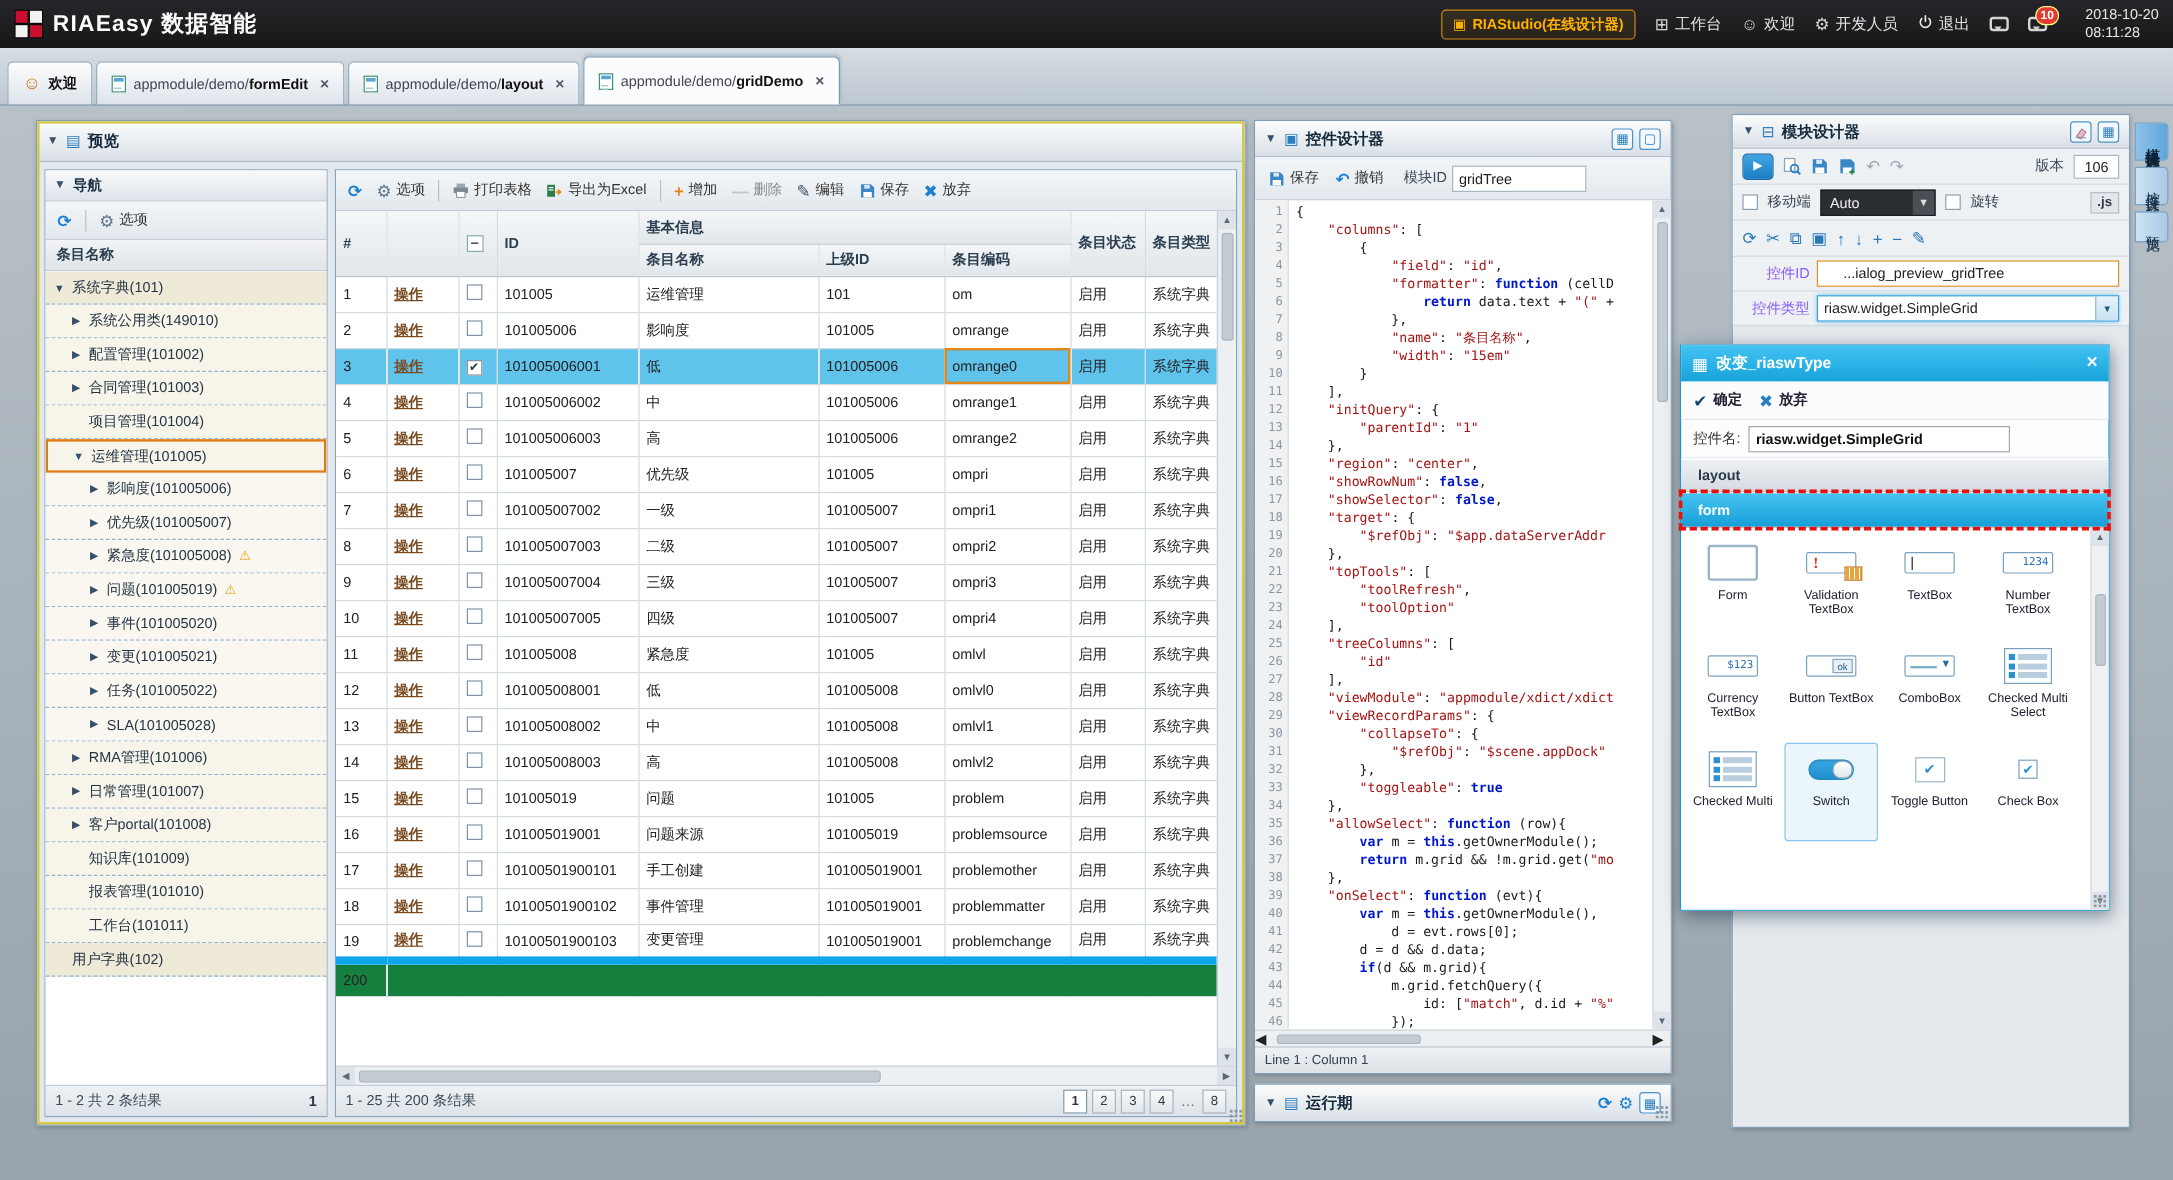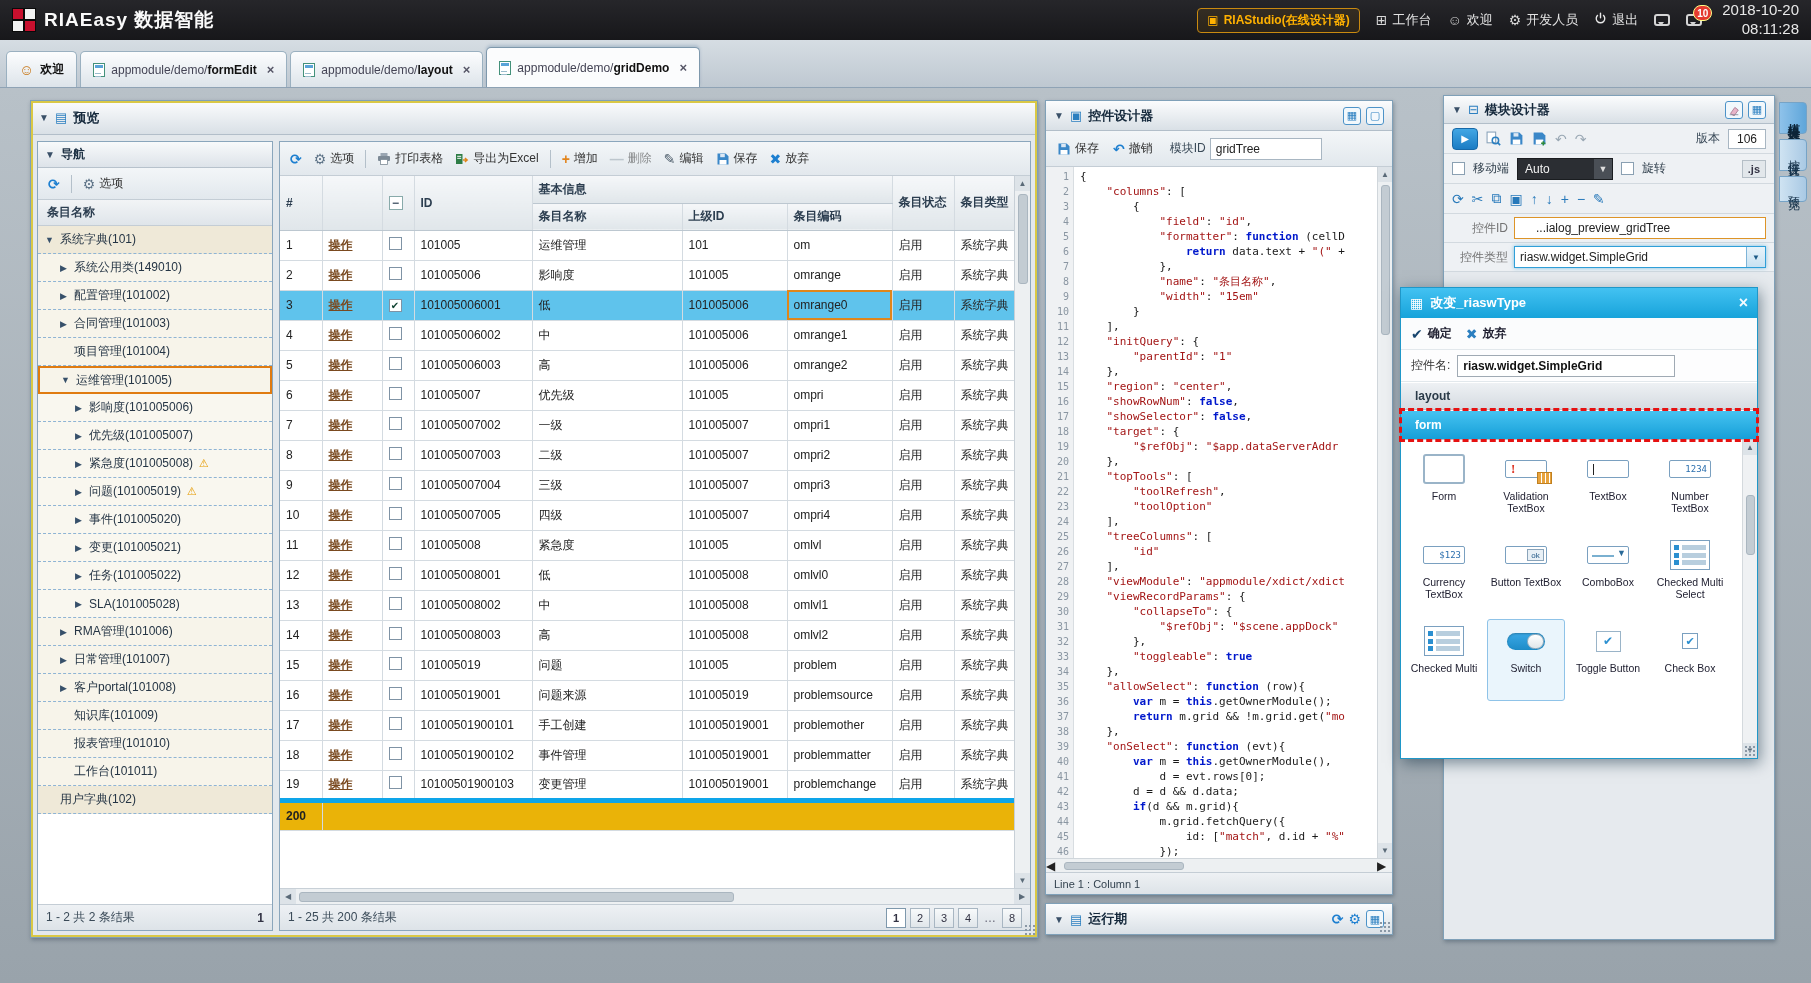--- a/index.html
+++ b/index.html
@@ -18,21 +18,21 @@
 .brand-title{font-size:19px;font-weight:bold;color:#fafafa;letter-spacing:1px}
 .top-right{display:flex;align-items:center;gap:16px}
 .riastudio{display:flex;align-items:center;gap:5px;color:#ffb100;border:1px solid #c98a10;border-radius:4px;padding:3px 9px;background:rgba(255,170,0,.08);font-weight:bold;cursor:pointer}
 .rs-ico{color:#ffb100;font-size:12px}
 .titem{display:flex;align-items:center;gap:5px;color:#e2e2e2;cursor:pointer;font-size:13px;position:relative}
 .ti-ico{font-size:14px;color:#d8d8d8}
 .bubble{width:16px;height:12px;border:2px solid #d5d5d5;border-radius:3px;position:relative;display:inline-block}
 .bubble::after{content:"";position:absolute;left:2px;bottom:-6px;border:4px solid transparent;border-top-color:#d5d5d5;border-left-width:3px;border-right-width:3px}
 .badge{position:absolute;top:-9px;right:-10px;min-width:17px;height:16px;background:#e43b30;border-radius:9px;color:#fff;font-size:10px;font-weight:bold;display:flex;align-items:center;justify-content:center;padding:0 3px;border:1px solid #ff8
 }
-.datetime{font-size:15px;line-height:1.25;text-align:right;color:#e8e8e8;margin-left:4px}
+.datetime{font-size:12px;line-height:1.25;color:#e8e8e8;margin-left:16px}
 
 
 .tabbar{position:absolute;left:0;top:40px;width:100%;height:48px;background:linear-gradient(#d6dde3,#bec8d1);border-bottom:1px solid #8fa3b5;display:flex;align-items:flex-end;padding:0 6px;gap:3px;z-index:55}
 .tab{display:flex;align-items:center;gap:6px;height:36px;padding:0 12px;background:linear-gradient(#fcfdfe,#dde4ea);border:1px solid #9ab0c0;border-bottom:none;border-radius:5px 5px 0 0;cursor:pointer;color:#333}
 .tab.active{background:#fbfcfd;height:40px;border-color:#7e98ac;box-shadow:0 -2px 3px rgba(70,110,150,.25)}
 .tab .smiley{color:#c87818;font-size:15px}
 .doc-ico{width:12px;height:14px;border:1px solid #44917a;background:#fff;display:inline-block;position:relative}
 .doc-ico::before{content:"";position:absolute;left:1px;top:1px;right:1px;height:3px;background:#5aa4d8}
 .doc-ico::after{content:"";position:absolute;left:1px;bottom:2px;right:3px;height:1px;background:#9bc;box-shadow:0 3px 0 #9bc}
 .tprefix{font-size:12px;color:#445}
@@ -91,21 +91,21 @@
 table.grid thead th{height:27px;background:linear-gradient(#f5f7f9,#e0e6ea);font-weight:bold;color:#2c3e50;border-bottom:1px solid #bcc7d0;cursor:pointer}
 table.grid thead .grp{text-align:left}
 table.grid tbody td{height:30px;color:#222}
 table.grid tr.sel td{background:#5fc3ec}
 td.focus{outline:2px solid #e0861a;outline-offset:-2px}
 .c-num{color:#445}
 .c-op a{color:#7a4a20;font-weight:bold;text-decoration:underline;cursor:pointer}
 .c-type{color:#8a4a20}
 .selall{display:inline-flex;width:14px;height:14px;border:1px solid #8aa;background:#fff;align-items:center;justify-content:center;font-weight:bold;color:#456;cursor:pointer}
 .cbx{display:inline-flex;width:13px;height:13px;border:1px solid #7f93a5;background:#fff;align-items:center;justify-content:center;font-size:10px;color:#143;cursor:pointer}
-tr.totalrow td{background:#eab308;font-weight:bold;color:#333;border-top:5px solid #0ea5e9}
+tr.totalrow td{background:#15803d;font-weight:normal;color:#333;border-top:7px solid #0ea5e9}
 .vscroll{width:16px;flex:0 0 16px;background:#edf0f2;border-left:1px solid #c8d0d7;display:flex;flex-direction:column;align-items:center}
 .vscroll .sb,.hscroll .sb,.evscroll .sb,.palscroll .sb{font-size:8px;color:#5a6a78;height:15px;width:100%;display:flex;align-items:center;justify-content:center;background:#dde3e8;cursor:pointer}
 .thumbv{width:10px;height:90px;background:#c3ccd3;border:1px solid #aab6c0;border-radius:3px;margin-top:3px}
 .hscroll{height:16px;flex:0 0 16px;background:#edf0f2;border-top:1px solid #c8d0d7;display:flex;align-items:center}
 .hscroll .sb{width:16px;height:100%}
 .hscroll .sb.right{margin-left:auto}
 .thumbh{height:10px;width:58%;background:#c3ccd3;border:1px solid #aab6c0;border-radius:3px;margin-left:3px}
 .pager{display:flex;align-items:center;gap:4px}
 .pbox{min-width:20px;height:20px;border:1px solid #a8b6c2;background:linear-gradient(#f8fafb,#e0e6ea);display:flex;align-items:center;justify-content:center;font-size:11px;color:#334;cursor:pointer;padding:0 4px}
 .pbox.cur{background:#fff;border-color:#7e98ac;font-weight:bold}
@@ -142,21 +142,21 @@
 .mic{color:#2779ba;font-size:14px;cursor:pointer;display:inline-flex;align-items:center}
 .mic.dim{color:#9aa8b4}
 .verlbl{margin-left:auto;color:#3a4a58}
 .verbox{width:38px;height:20px;background:#fff;border:1px solid #a8b6c2;display:inline-flex;align-items:center;justify-content:center;color:#222;cursor:text}
 .ckb{width:13px;height:13px;border:1px solid #8aa0b2;background:#fff;display:inline-block;cursor:pointer;flex:0 0 13px}
 .mlabel{color:#33424f}
 .devbox{height:22px;width:96px;background:#2b2e33;color:#f2f2f2;display:inline-flex;align-items:center;padding-left:7px;cursor:pointer;border:1px solid #1a1d20}
 .devarrow{margin-left:auto;width:18px;height:100%;background:#4a4f56;display:flex;align-items:center;justify-content:center;color:#ddd;font-size:9px}
 .jslbl{margin-left:auto;padding:2px 5px;border:1px solid #b4bec6;background:#e2e7eb;color:#334;font-weight:bold;font-size:11px;cursor:pointer}
 .frow{display:flex;align-items:center;gap:6px;padding:3px 8px;background:#eef1f4;border-bottom:1px solid #d2d9df}
-.flbl{width:56px;text-align:right;color:#737373;font-size:12px;flex:0 0 56px}
+.flbl{width:56px;text-align:right;color:#8b5cf6;font-size:12px;flex:0 0 56px}
 .fval{flex:1;height:22px;background:#fff;border:1px solid #a8b6c2;display:flex;align-items:center;padding:0 21px;color:#222;overflow:hidden;white-space:nowrap;cursor:text}
 .fval.orange{border-color:#dd9428}
 .fval.combo{border-color:#2f9fd8;box-shadow:0 0 4px rgba(47,159,216,.6);padding:0}
 .fval.combo .cval{flex:1;padding:0 5px;overflow:hidden;white-space:nowrap}
 .comboarrow{width:19px;height:100%;background:linear-gradient(#e8f3fa,#c8e2f2);border-left:1px solid #7db4d8;display:flex;align-items:center;justify-content:center;color:#1c5a86;font-size:8px;cursor:pointer}
 
 
 .dialog{position:absolute;left:1400px;top:199px;width:358px;height:472px;background:#fdfdfe;border:1px solid #1f97c8;box-shadow:2px 4px 14px rgba(10,40,60,.5);z-index:30;display:flex;flex-direction:column}
 .dtitle{height:30px;flex:0 0 30px;background:linear-gradient(#43c2f2,#17a3da);display:flex;align-items:center;gap:7px;padding:0 9px;color:#fff}
 .dico{font-size:14px;color:#fff}

